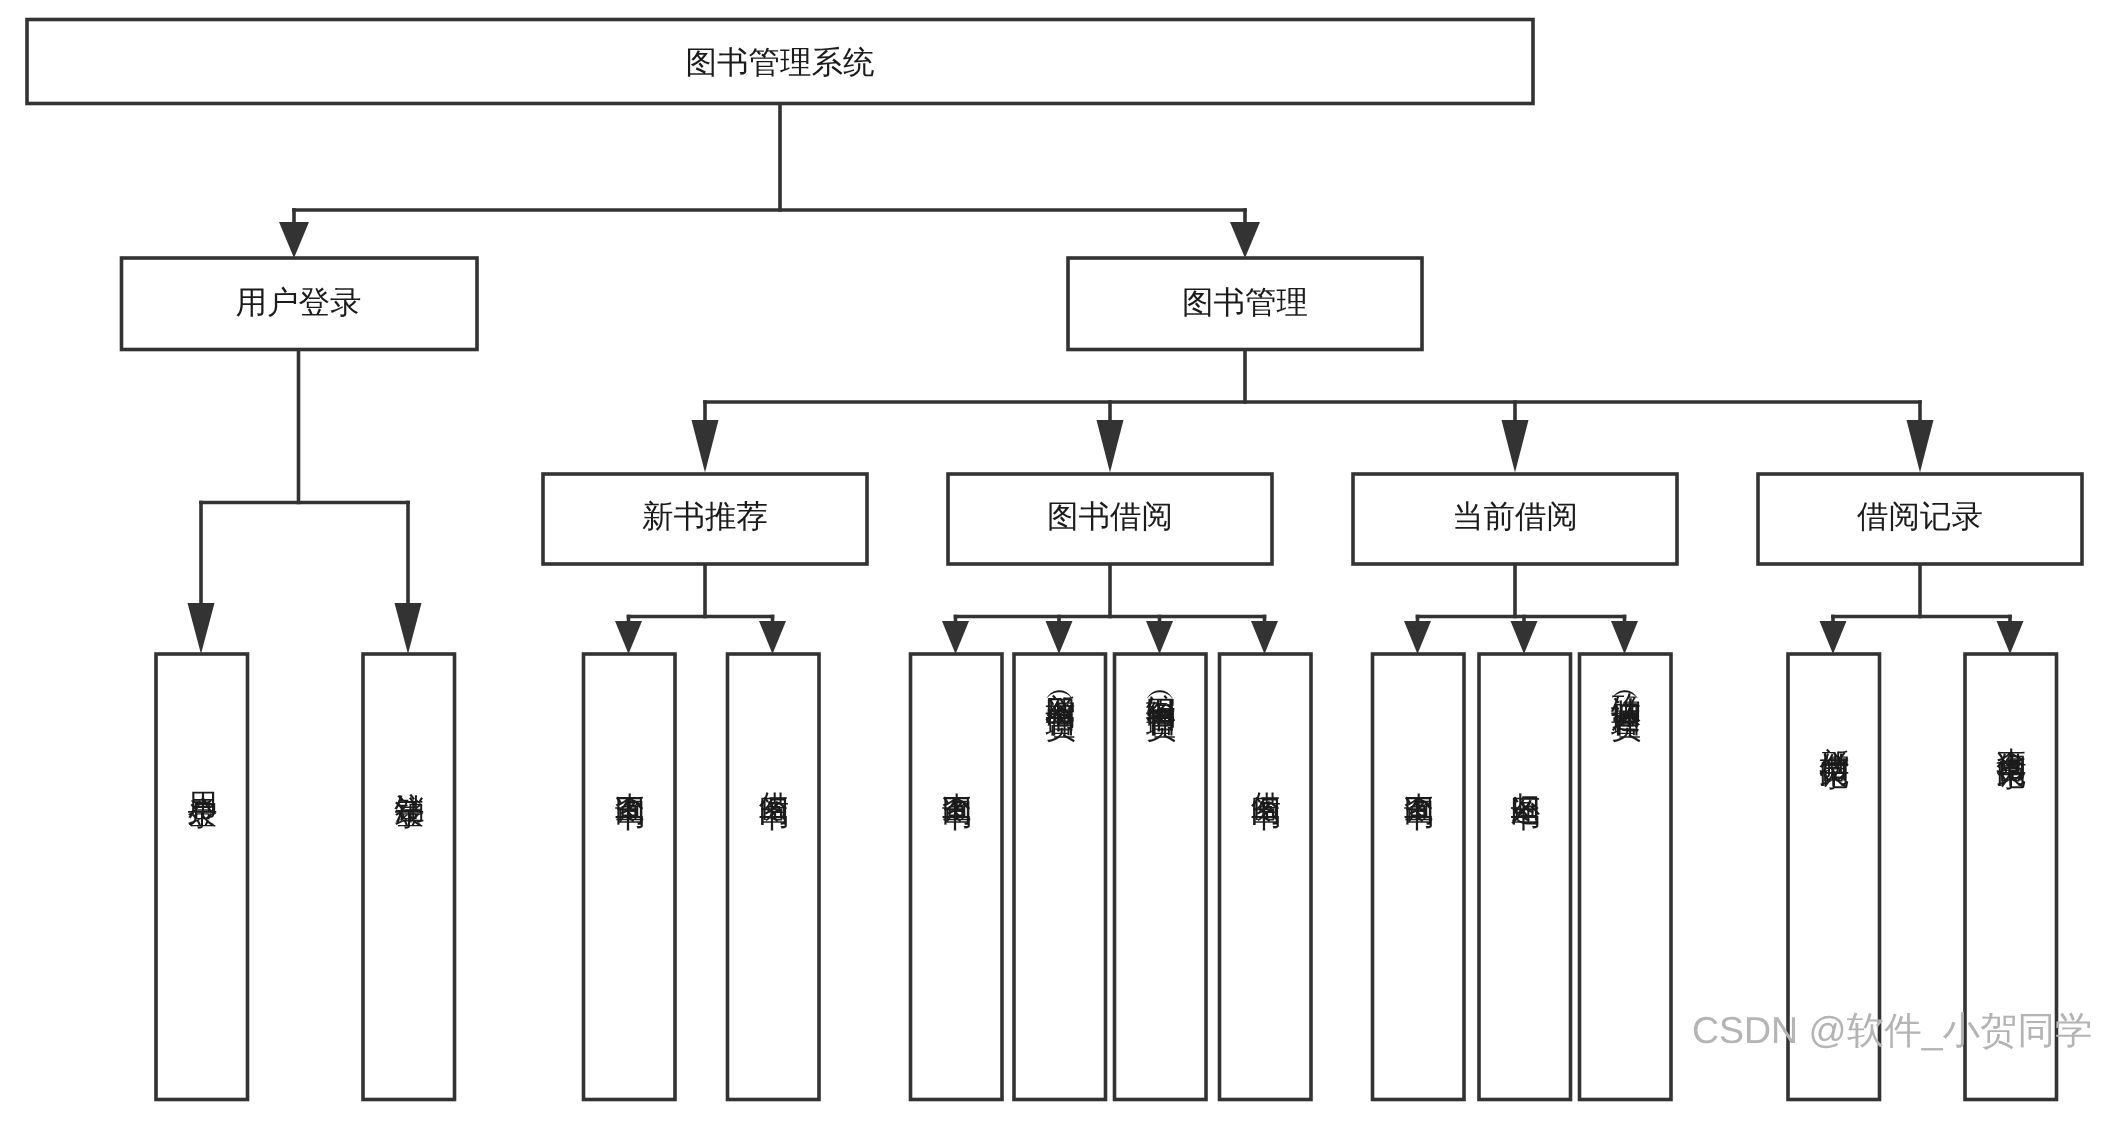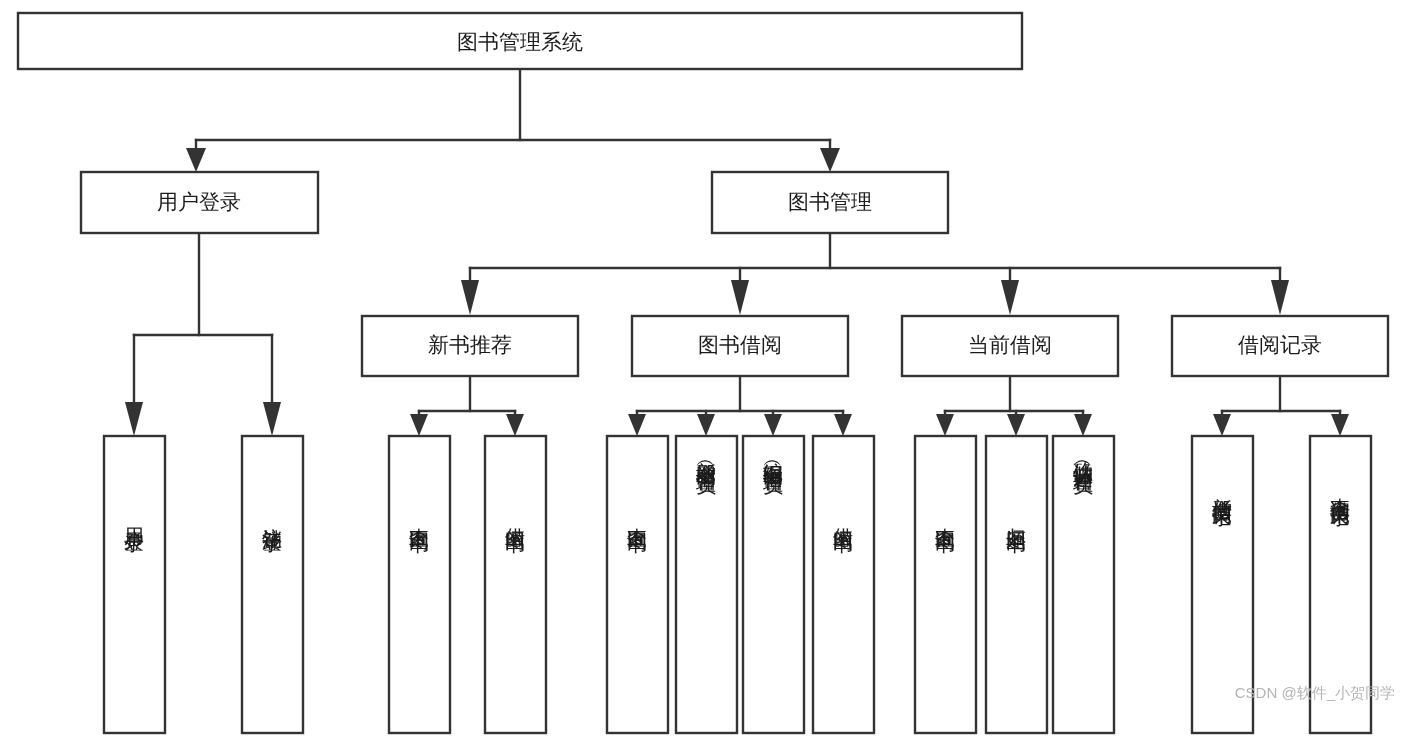--- a/index.html
+++ b/index.html
@@ -61,21 +61,21 @@
     line-height: 1;
     white-space: nowrap;
     transform: translateX(-50%);
     text-align: center;
   }
   .watermark {
     position: absolute;
     right: 10px;
     bottom: 6px;
     font-family: "Liberation Sans", sans-serif;
-    font-size: 15px;
+    font-size: 25px;
     color: #b4b4b4;
     white-space: nowrap;
     user-select: none;
   }
 </style>
 </head>
 <body>
 
 <div id="diagram-root">
 

